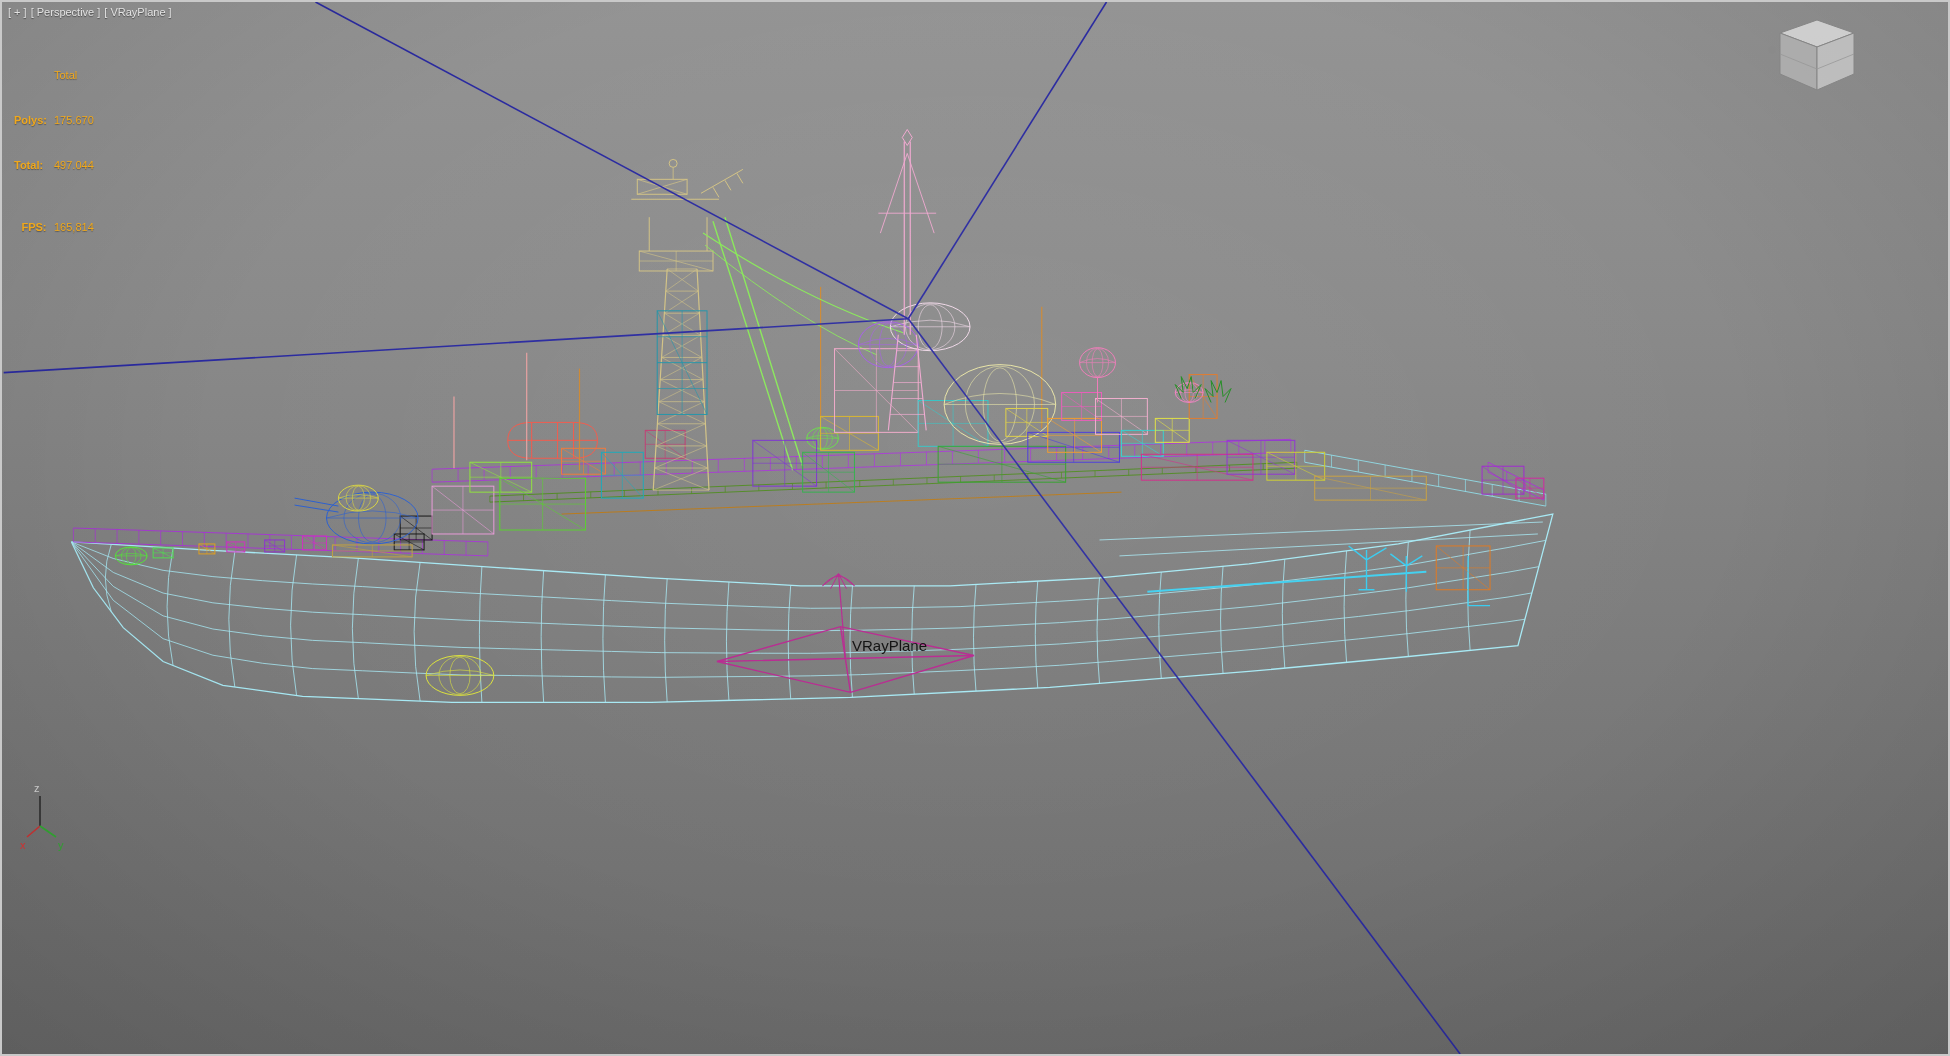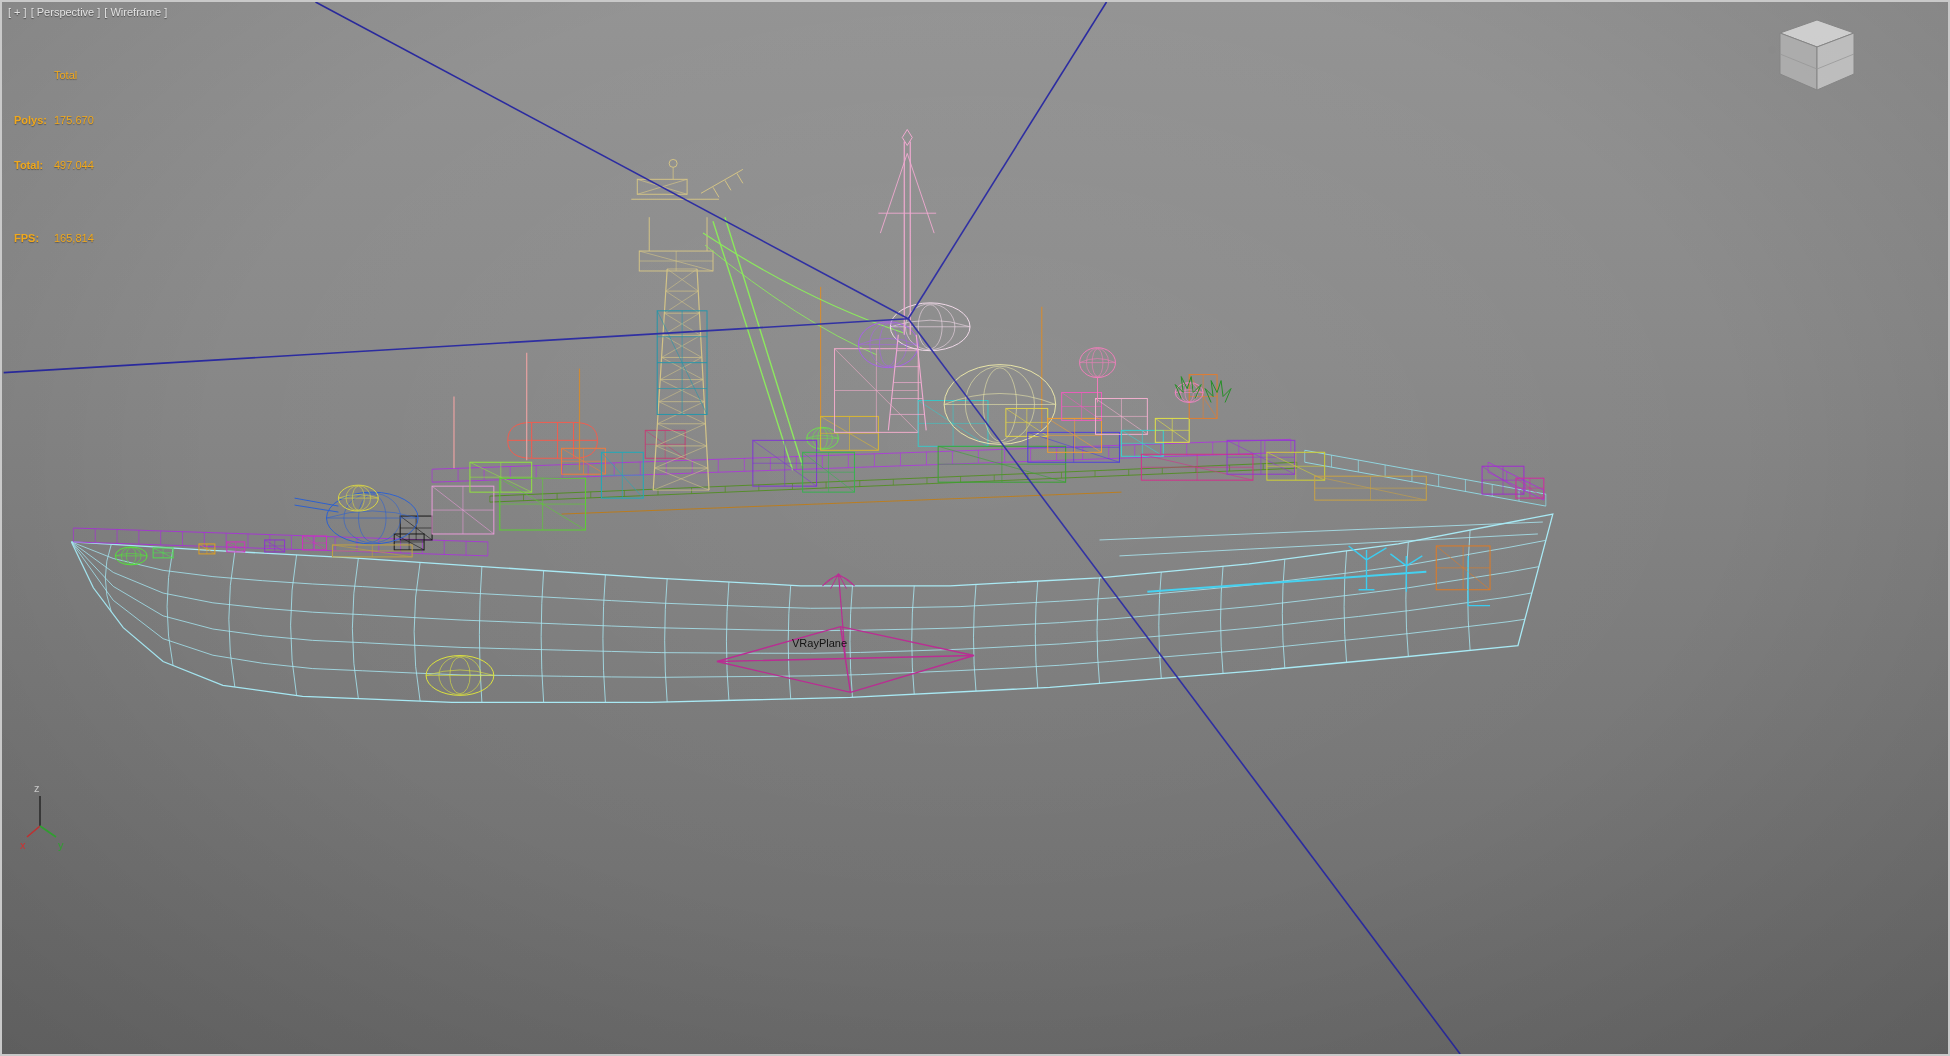--- a/index.html
+++ b/index.html
@@ -22,26 +22,26 @@
     position:absolute;left:6px;top:4px;display:flex;gap:4px;
     font-size:11px;color:#e2e2e2;text-shadow:0 1px 1px rgba(0,0,0,.45);
     cursor:default;user-select:none;
   }
   .stats{
     position:absolute;left:12px;top:36px;
     font-size:11px;line-height:15px;color:#f0a81c;
     text-shadow:0 1px 1px rgba(0,0,0,.35);white-space:pre;
   }
   .stats .lbl{display:inline-block;width:40px;font-weight:bold;}
-  .stats .fps{margin-top:28px;}
+  .stats .fps{margin-top:17px;text-align:center;}
   .viewcube{position:absolute;left:1760px;top:12px;opacity:.85;}
   .axis{position:absolute;left:16px;top:778px;}
   .vray-label{
-    position:absolute;left:790px;top:635px;
-    font-size:11px;color:#141414;
+    position:absolute;left:850px;top:635px;
+    font-size:15px;color:#141414;
   }
 </style>
 </head>
 <body>
 
 <div class="viewport">
 
   <svg class="scene" viewBox="0 0 1950 1056">
     <g id="hull">
         <path d="M68,542L200,550L350,558L500,568L650,578L800,586L950,586L1100,578L1250,564L1400,544L1555,514L1520,646L1520,646L1400,658L1250,672L1050,688L850,698L650,703L450,703L300,697L220,686L160,662L120,628L90,588L68,542" fill="none" stroke="#a7e9f4" stroke-width="1.3"></path>
@@ -365,21 +365,21 @@
         <path d="M0,372L908,318" fill="none" stroke="#2a2aa0" stroke-width="1.6"></path>
         <path d="M908,318L1462,1056" fill="none" stroke="#2a2aa0" stroke-width="1.6"></path>
       </g>
   </svg>
 
   <div class="vignette"></div>
 
   <div class="vp-label">
     <span>[ + ]</span>
     <span>[ Perspective ]</span>
-    <span>[ Wireframe ]</span>
+    <span>[ VRayPlane ]</span>
   </div>
 
   <div class="stats">
     <div class="row"><span class="lbl"></span><span class="val">Total</span></div>
     <div class="row"><span class="lbl">Polys:</span><span class="val">175.670</span></div>
     <div class="row"><span class="lbl">Total:</span><span class="val">497.044</span></div>
     <div class="row fps"><span class="lbl">FPS:</span><span class="val">165,814</span></div>
   </div>
 
   <svg class="viewcube" width="110" height="92" viewBox="0 0 110 92">

